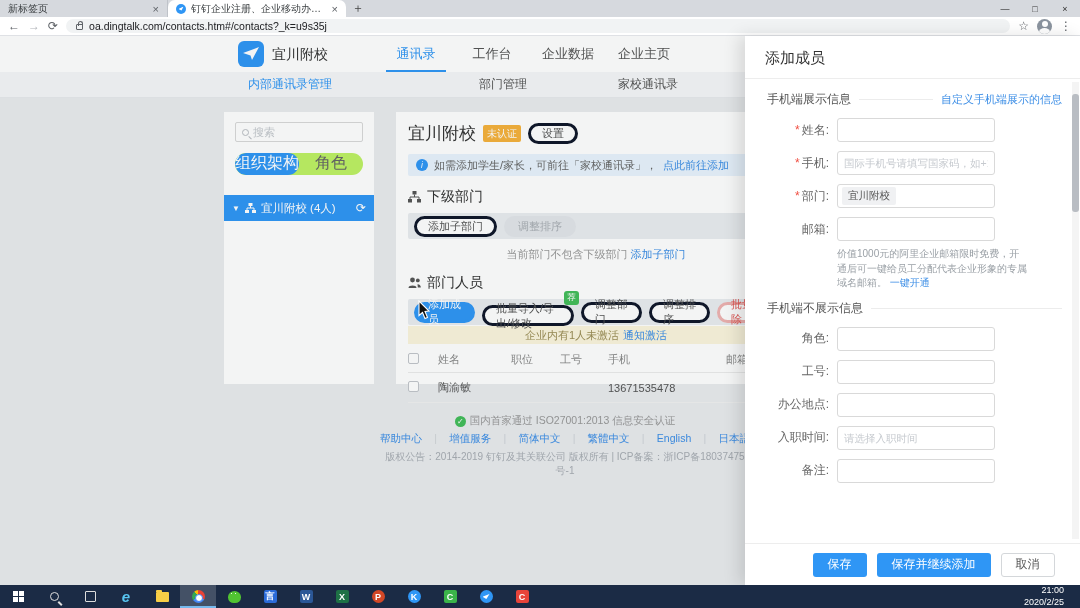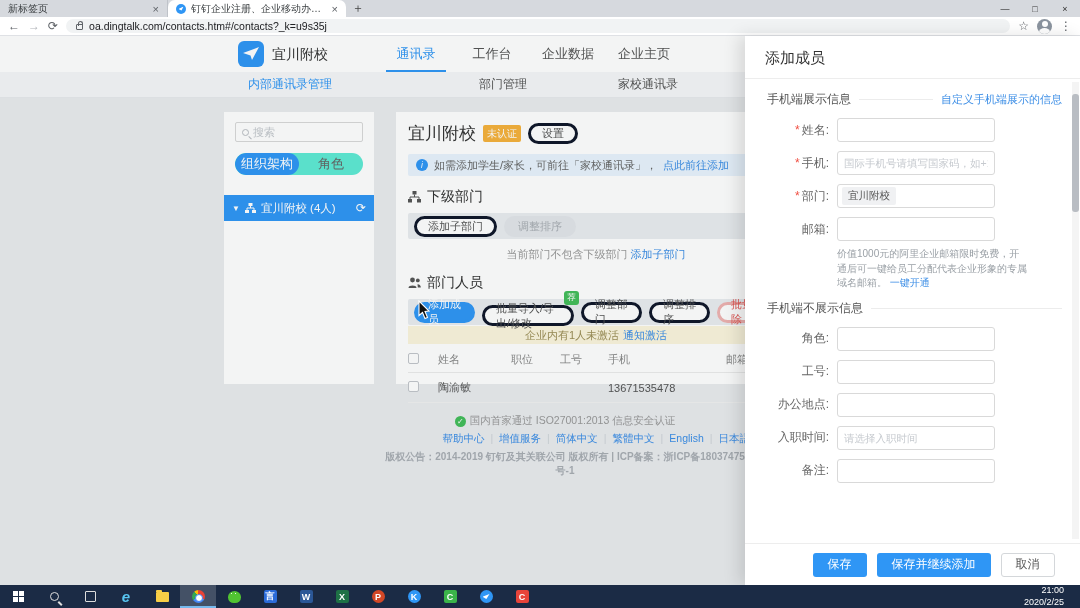--- a/index.html
+++ b/index.html
@@ -46,21 +46,21 @@
   .subnav-item.active { color:#2f96f5; }
 
   .card { position:absolute; background:#fff; }
   
   .sidebar { left:224px; top:76px; width:150px; height:272px; }
   .searchbox { margin:10px 11px 0; height:20px; border:1px solid #d9d9d9; border-radius:2px; background:#fff; display:flex; align-items:center; padding:0 6px; gap:4px; }
   .mag { width:7px; height:7px; border:1.4px solid #b9bdc2; border-radius:50%; position:relative; flex:none; }
   .mag::after { content:""; position:absolute; left:6px; top:6px; width:4px; height:1.4px; background:#b9bdc2; transform:rotate(45deg); transform-origin:0 0; }
   .searchbox input { border:none; outline:none; width:100%; font-size:11px; background:transparent; color:#333; }
   .searchbox input::placeholder { color:#c3c7cc; }
-  .seg { margin:11px 11px 0; display:flex; height:22px; border-radius:11px; overflow:hidden; background:#5eead4; font-size:13px; }
+  .seg { margin:11px 11px 0; display:flex; height:22px; border-radius:11px; overflow:hidden; background:#bef264; font-size:16px;font-family:Liberation Mono, monospace; }
   .seg > div { flex:1; text-align:center; line-height:22px; color:#666; cursor:pointer; }
   .seg > div.active { background:#2f96f5; color:#fff; border-radius:11px; }
   .tree-row { margin-top:20px; height:26px; background:#2f96f5; color:#fff; display:flex; align-items:center; padding:0 8px; gap:5px; font-size:11.5px; cursor:pointer; }
   .tree-caret { font-size:8px; }
   .tree-row .spacer { flex:1; }
   .tree-refresh { font-size:12px; }
 
   
   .maincard { left:396px; top:76px; width:400px; height:272px; padding:10px 12px; }
   .title-row { display:flex; align-items:center; gap:7px; }
@@ -82,23 +82,23 @@
   .yellow-banner { margin-top:1px; background:#fbf5dd; height:18px; display:flex; align-items:center; justify-content:center; gap:4px; font-size:11px; color:#9b8d55; }
   table.members { width:100%; border-collapse:collapse; margin-top:2px; font-size:11px; }
   table.members th { color:#888; font-weight:normal; text-align:left; padding:6px 0 5px; border-bottom:1px solid #ebebeb; }
   table.members td { color:#555; padding:7px 0; border-bottom:1px solid #f1f1f1; }
   .cb { width:11px; height:11px; border:1px solid #c2c6cb; border-radius:2px; background:#fff; display:inline-block; }
 
   
   .page-footer { position:absolute; left:380px; top:378px; width:370px; text-align:center; font-size:10.5px; color:#9aa0a6; }
   .cert-row { display:flex; align-items:center; justify-content:center; gap:4px; color:#999; }
   .cert-ic { width:11px; height:11px; border-radius:50%; background:#43bd5a; color:#fff; font-size:8px; line-height:11px; text-align:center; }
-  .flinks { margin-top:4px; display:flex; justify-content:flex-end; gap:6px; font-size:10.5px; }
+  .flinks { margin-top:4px; display:flex; justify-content:space-between; gap:6px; font-size:10.5px; }
   .flinks .sep { color:#cfd3d8; }
-  .copyright { margin-top:4px; color:#a8adb3; font-size:10px;font-weight:bold; }
+  .copyright { margin-top:4px; color:#a8adb3; font-size:10px; }
 
   
   .drawer { position:absolute; right:0; top:0; width:335px; height:549px; background:#fff; z-index:10; box-shadow:-6px 0 16px rgba(0,0,0,0.12); display:flex; flex-direction:column; }
   .drawer-title { padding:13px 20px 10px; font-size:15px; color:#333; border-bottom:1px solid #ededed; }
   .drawer-body { flex:1; padding:8px 18px 0 0; overflow:hidden; position:relative; }
   .sec-row { display:flex; align-items:center; gap:8px; margin:4px 0 10px 22px; }
   .sec-label { font-size:12px; color:#555; flex:none; }
   .sec-line { flex:1; height:1px; background:#ececec; }
   .sec-link { font-size:11px; color:#3c8ee6; flex:none; text-decoration:none; cursor:pointer; }
   .frow { display:flex; align-items:center; margin:0 0 9px 0; }

